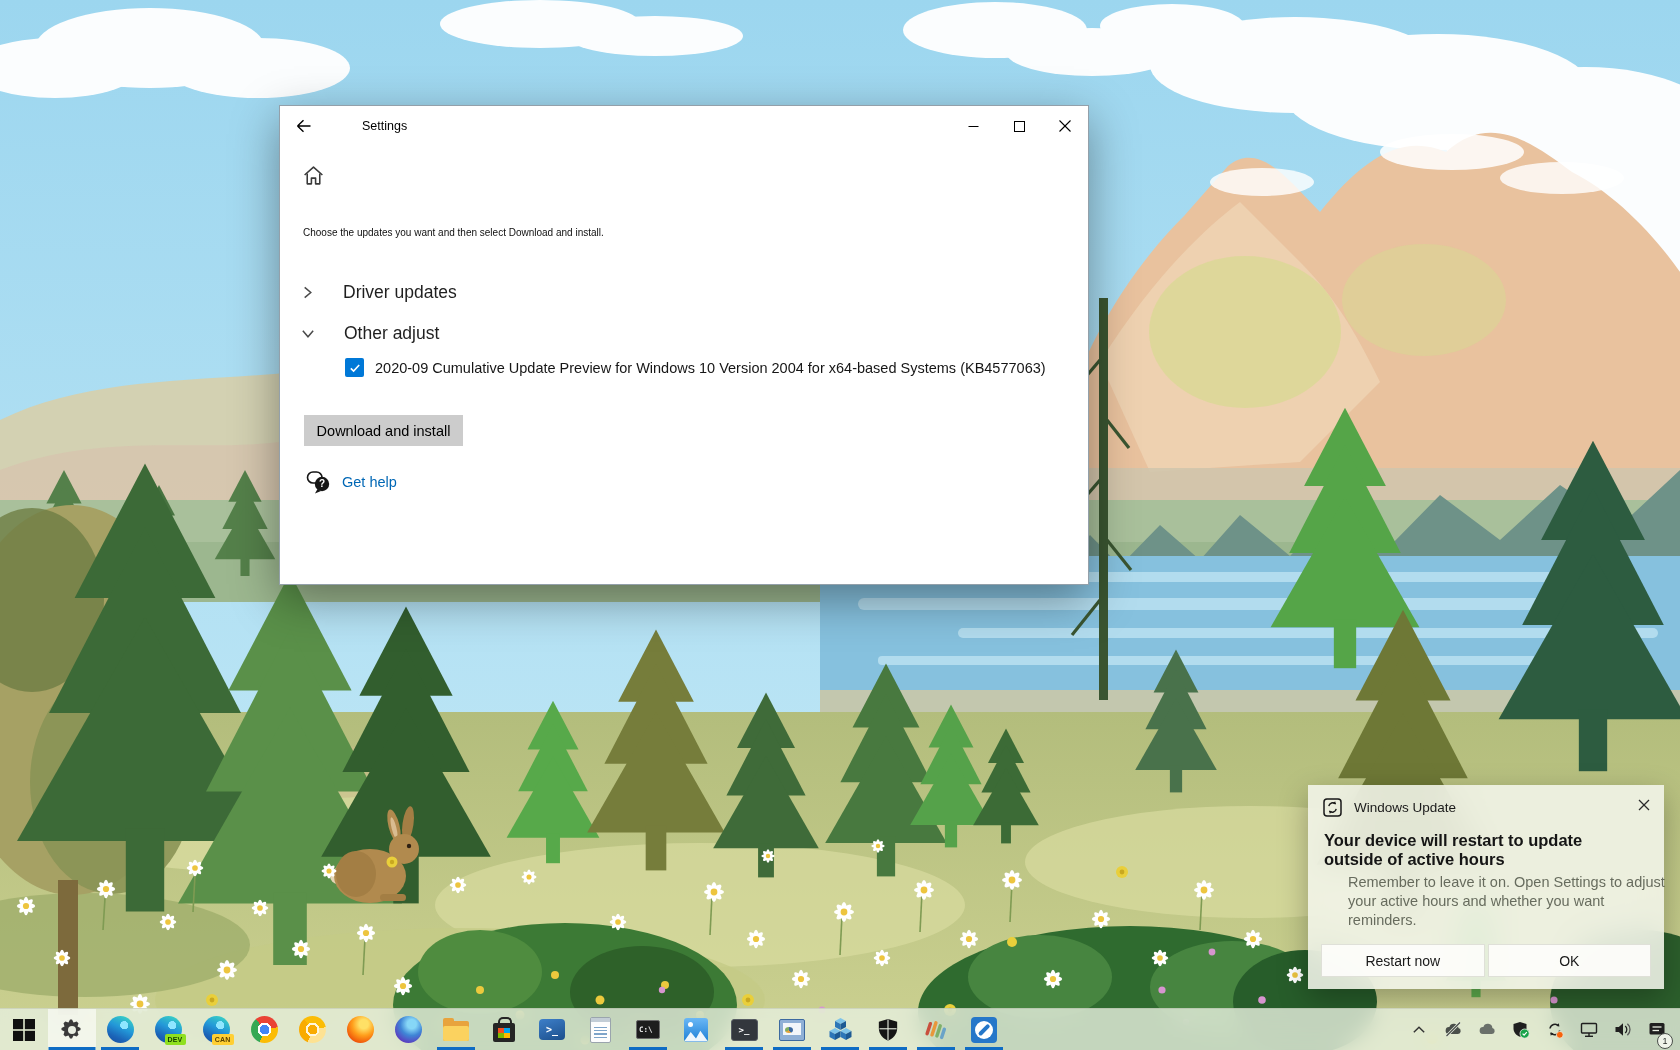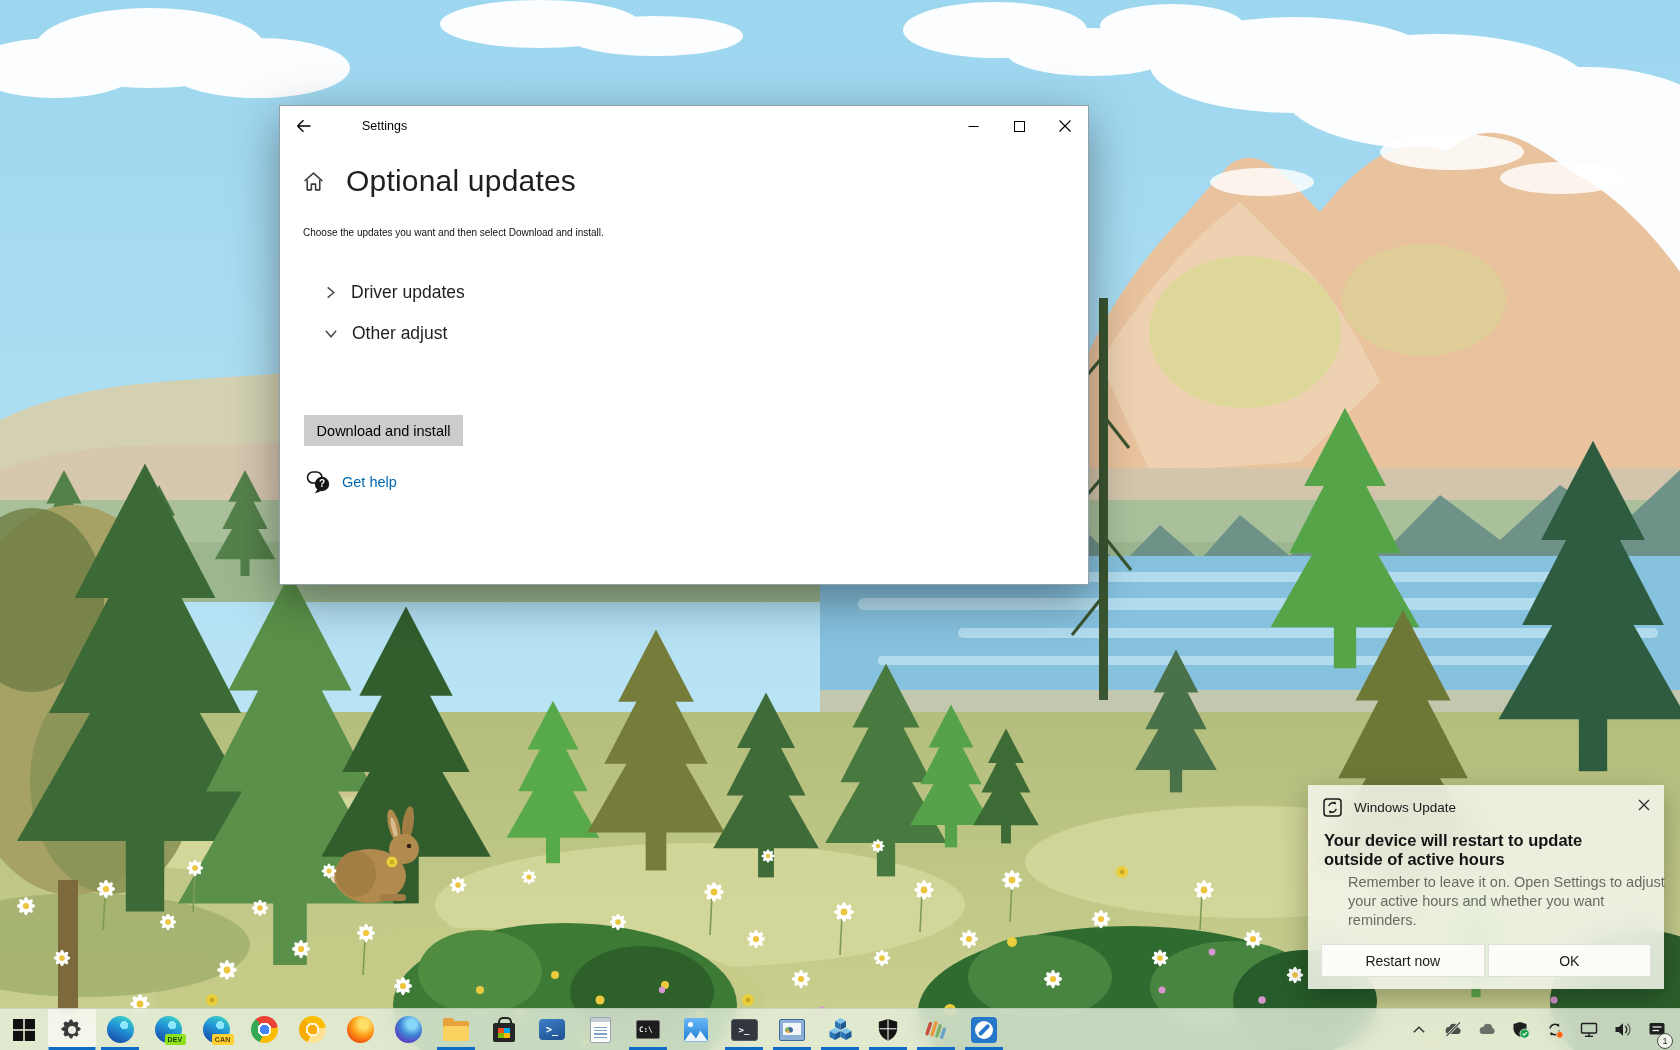--- a/index.html
+++ b/index.html
@@ -18,21 +18,21 @@
     box-sizing:border-box;color:#1b1b1b;
   }
   .titlebar{position:absolute;top:0;left:0;right:0;height:40px;display:flex;align-items:center;}
   .back-btn{width:46px;height:40px;display:flex;align-items:center;justify-content:center;}
   .win-title{font-size:12.5px;margin-left:36px;color:#000;}
   .caption{margin-left:auto;display:flex;height:40px;}
   .cap-btn{width:46px;height:40px;display:flex;align-items:center;justify-content:center;}
   .page-header{position:absolute;left:22px;top:58px;display:flex;align-items:center;gap:21px;}
   .page-title{font-size:30px;font-weight:300;color:#1f1f1f;letter-spacing:.2px;}
   .intro{position:absolute;left:23px;top:121px;font-size:10px;color:#0f0f0f;}
-  .sec-row{position:absolute;left:43px;display:flex;align-items:center;gap:13px;}
+  .sec-row{position:absolute;left:20px;display:flex;align-items:center;gap:28px;}
   .sec-driver{top:176px}
   .sec-other{top:217px}
   .sec-label{font-size:17.5px;color:#1f1f1f;}
   .update-row{position:absolute;left:65px;top:252px;display:flex;align-items:center;gap:11px;}
   .checkbox{width:19px;height:19px;background:#0078d7;border-radius:2px;display:flex;align-items:center;justify-content:center;flex:none;}
   .update-label{font-size:14.5px;color:#161616;}
   .dl-btn{position:absolute;left:24px;top:309px;width:159px;height:31px;background:#cccccc;border:none;
     font-family:inherit;font-size:14.5px;color:#000;display:flex;align-items:center;justify-content:center;}
   .get-help{position:absolute;left:26px;top:363px;display:flex;align-items:center;gap:11px;}
   .get-help-label{font-size:14.5px;color:#0067b5;}
@@ -375,39 +375,46 @@
           </svg>
       </div>
     </div>
   </div>
 
   <div class="page-header">
     <svg width="23" height="23" viewBox="0 0 22 22" fill="none" stroke="#3a3a3a" stroke-width="1.5" stroke-linejoin="round">
         <path d="M2.5 10.5 L11 3 L19.5 10.5"></path>
         <path d="M5 9 V19 H9 V13.5 H13 V19 H17 V9"></path>
       </svg>
-    <span class="page-title">Optional updates</span>
   </div>
 
   <div class="intro">Choose the updates you want and then select Download and install.</div>
 
   <div class="sec-row sec-driver">
     <svg width="15" height="15" viewBox="0 0 16 16" fill="none" stroke="#4a4a4a" stroke-width="1.6">
         <path d="M5 2.5 L11.5 8 L5 13.5"></path>
       </svg>
     <span class="sec-label">Driver updates</span>
   </div>
 
   <div class="sec-row sec-other">
     <svg width="16" height="15" viewBox="0 0 16 16" fill="none" stroke="#4a4a4a" stroke-width="1.6">
         <path d="M2.5 5 L8 11.5 L13.5 5"></path>
       </svg>
     <span class="sec-label">Other adjust</span>
   </div>
 
+  <div class="update-row">
+    <div class="checkbox">
+      <svg width="14" height="14" viewBox="0 0 16 16" fill="none" stroke="#fff" stroke-width="1.8">
+          <path d="M3.2 8.4 L6.4 11.6 L12.8 4.6"></path>
+        </svg>
+    </div>
+    <span class="update-label">2020-09 Cumulative Update Preview for Windows 10 Version 2004 for x64-based Systems (KB4577063)</span>
+  </div>
 
   <button class="dl-btn">Download and install</button>
 
   <div class="get-help">
     <svg width="25" height="25" viewBox="0 0 25 25">
       <rect x="1.5" y="3" width="14.5" height="11" rx="5.5" fill="none" stroke="#161616" stroke-width="1.6"></rect>
       <circle cx="16" cy="15" r="7.2" fill="#161616"></circle>
       <path d="M11.5 20 L9 24.5 L15 22 Z" fill="#161616"></path>
       <text x="16" y="18.4" font-size="10" font-weight="bold" fill="#fff" text-anchor="middle" font-family="Liberation Sans, sans-serif">?</text>
     </svg>

